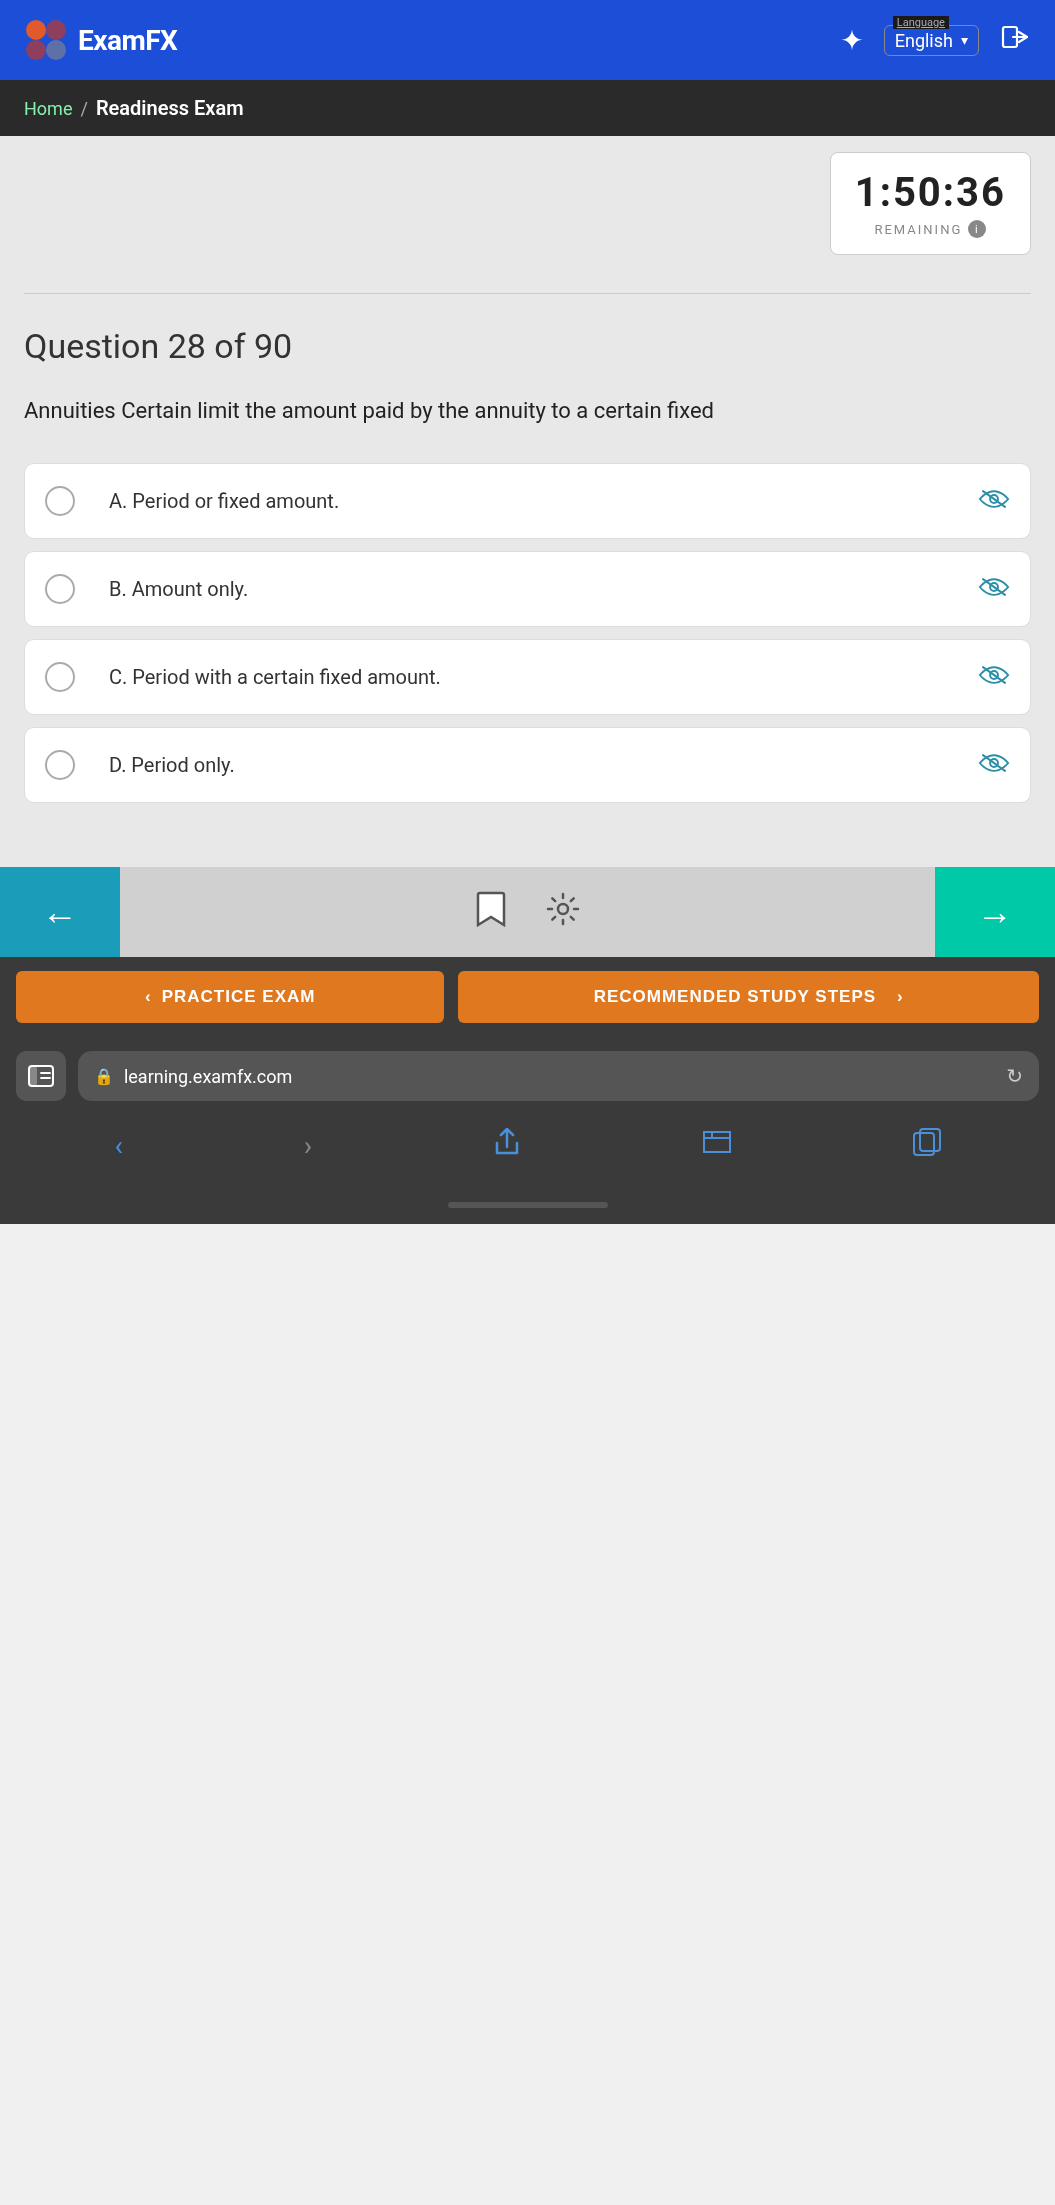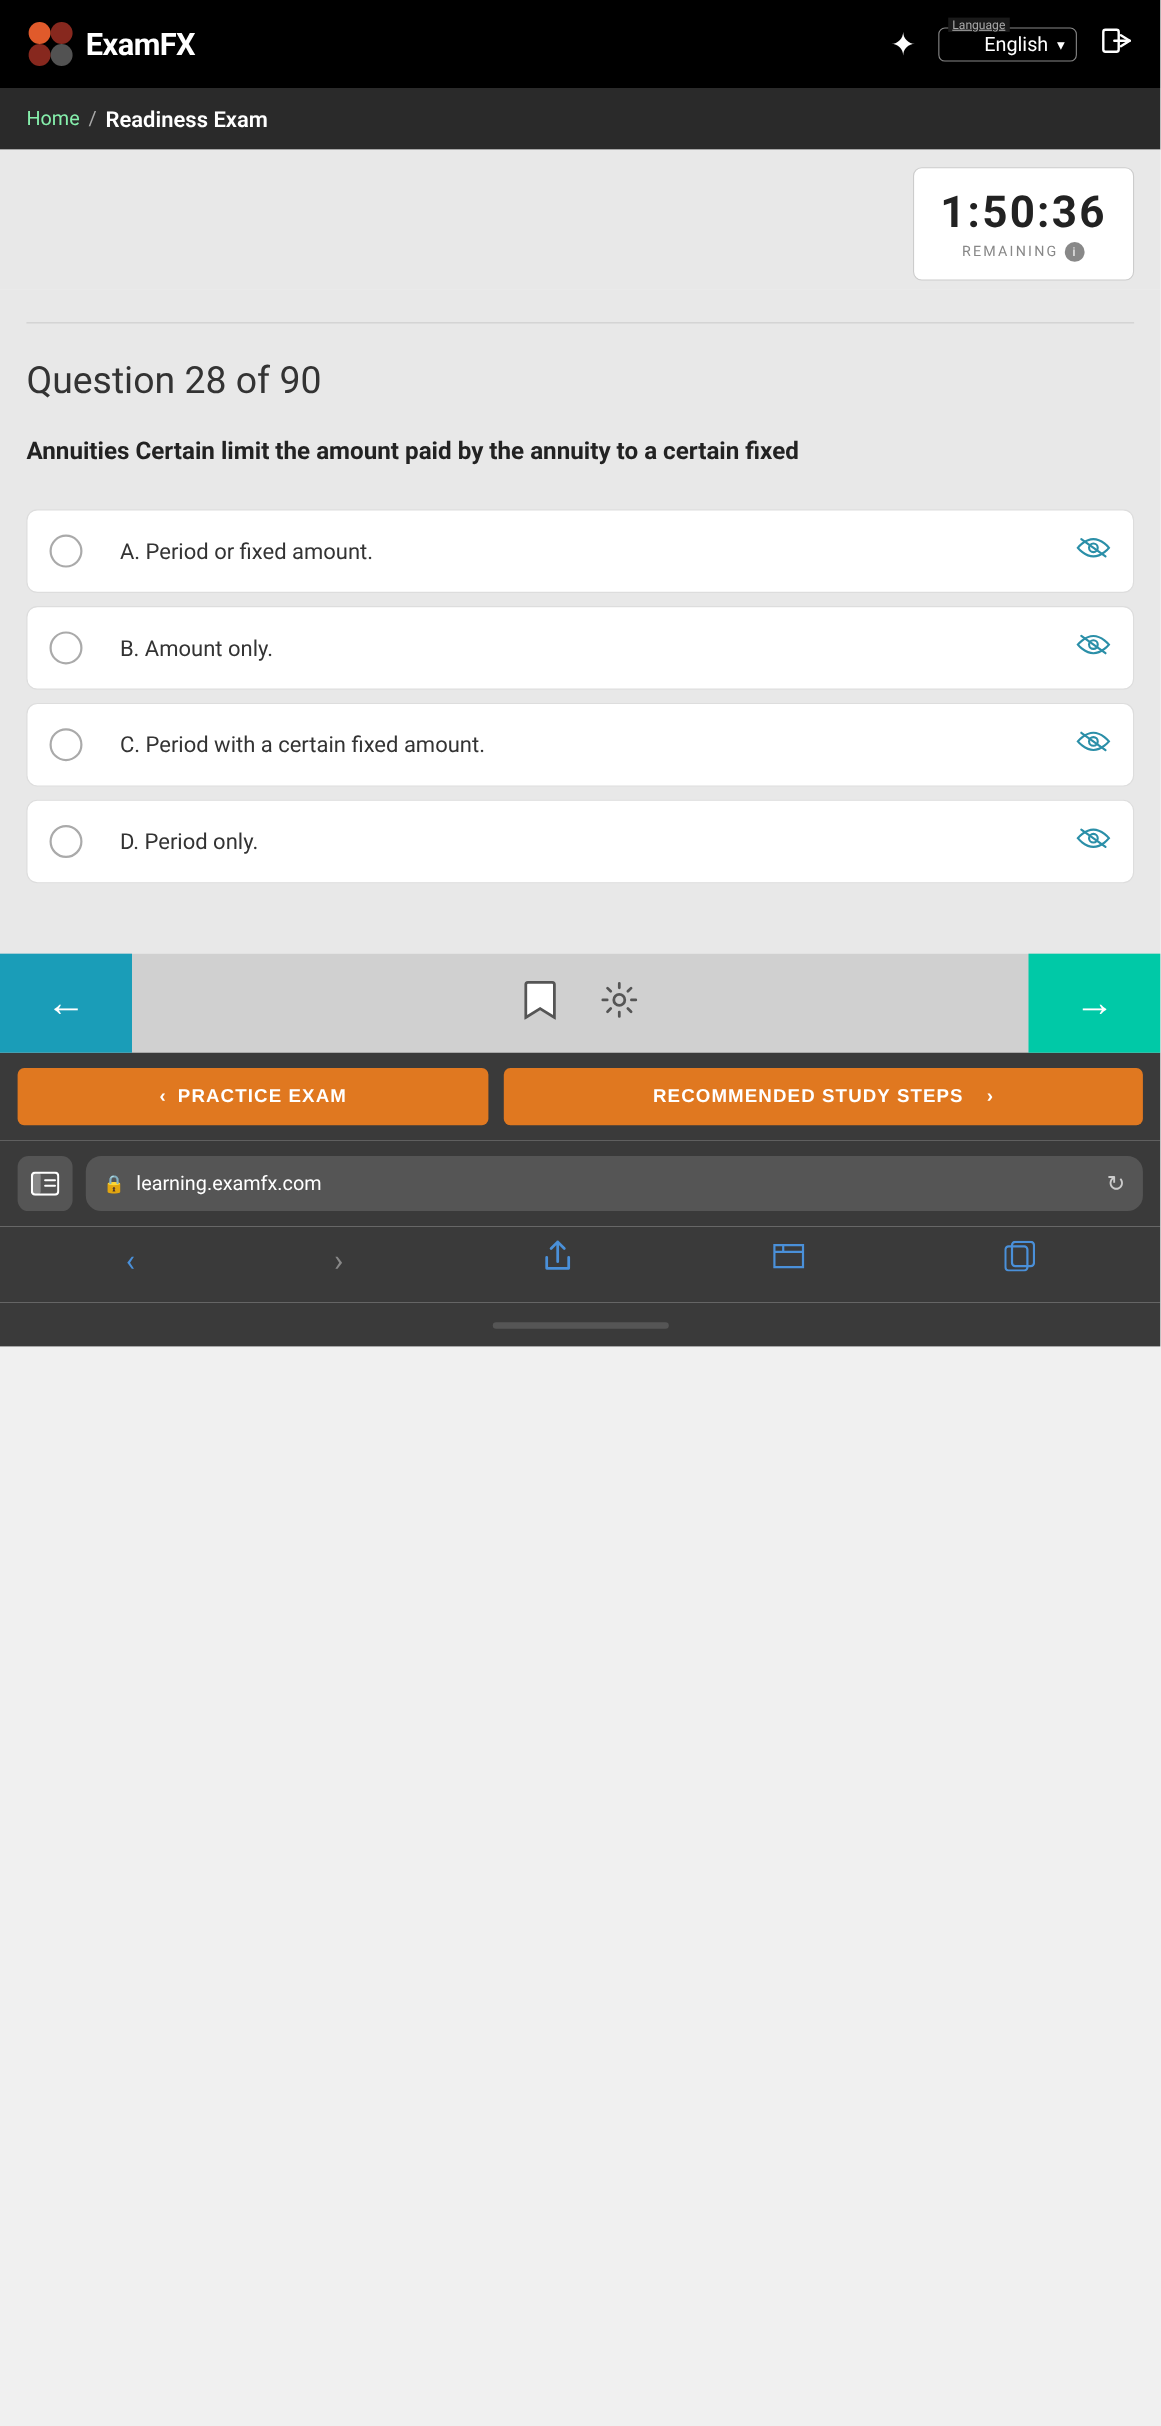--- a/index.html
+++ b/index.html
@@ -7,21 +7,21 @@
     body {
       font-family: -apple-system, BlinkMacSystemFont, 'Segoe UI', Roboto, sans-serif;
       background: #f0f0f0;
       width: 1055px;
       min-height: 2205px;
       overflow-x: hidden;
     }
 
     
     .navbar {
-      background: #000000;
+      background: #1d4ed8;
       display: flex;
       align-items: center;
       justify-content: space-between;
       padding: 0 24px;
       height: 80px;
     }
     .logo-area {
       display: flex;
       align-items: center;
       gap: 10px;
@@ -61,21 +61,20 @@
       padding: 0 4px;
       text-decoration: underline;
     }
     .language-select-display {
       display: flex;
       align-items: center;
       gap: 8px;
       color: white;
       font-size: 18px;
       cursor: pointer;
-      margin-left: 31px;
     }
     .language-chevron {
       font-size: 14px;
       color: white;
     }
     .logout-icon {
       color: white;
       font-size: 26px;
       cursor: pointer;
     }
@@ -159,21 +158,20 @@
       font-size: 34px;
       font-weight: 400;
       color: #333;
       margin-bottom: 28px;
     }
     .question-text {
       font-size: 22px;
       color: #222;
       line-height: 1.5;
       margin-bottom: 36px;
-      font-weight: bold;
     }
 
     
     .answer-options {
       display: flex;
       flex-direction: column;
       gap: 12px;
     }
     .answer-option {
       background: white;

